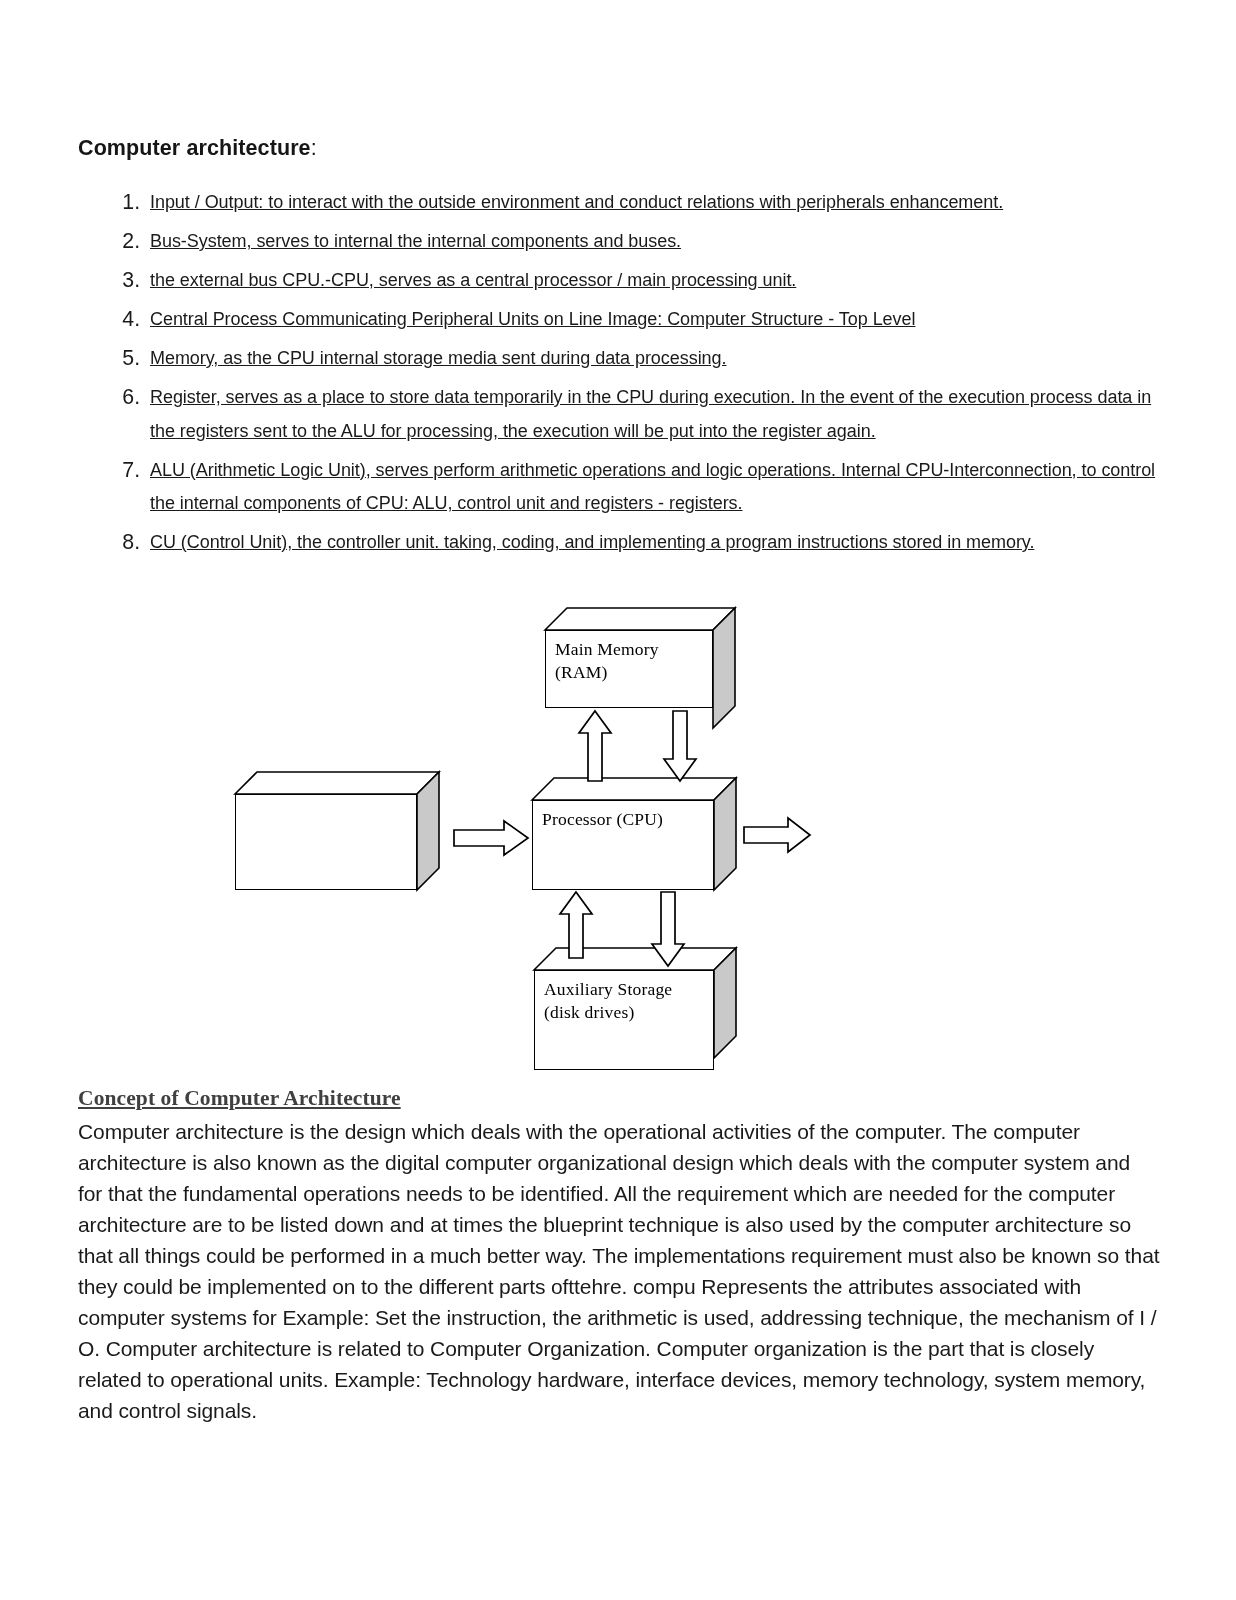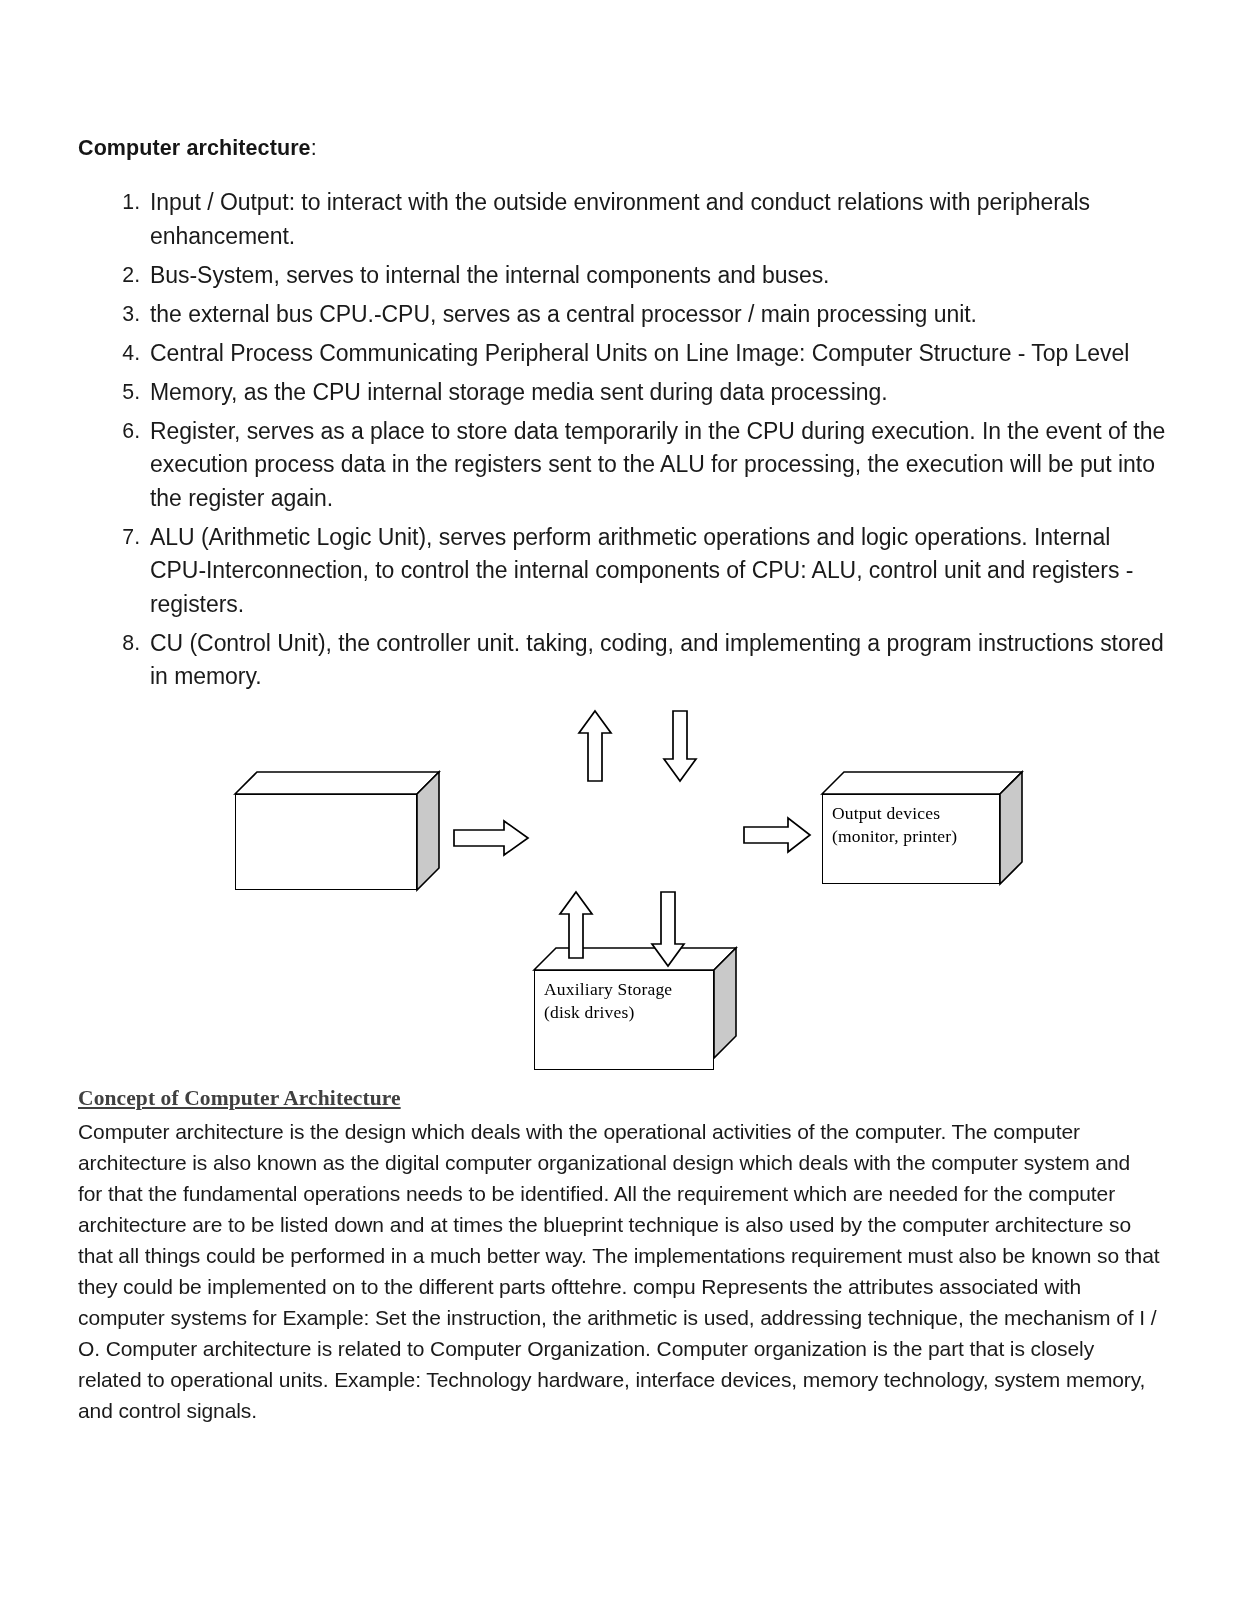--- a/index.html
+++ b/index.html
@@ -45,25 +45,26 @@
   }
   ol.arch-list {
     margin: 0;
     padding: 0 0 0 72px;
     list-style: none;
     counter-reset: archnum;
   }
   ol.arch-list > li {
     position: relative;
     counter-increment: archnum;
-    font-size: 23px;
+    font-size: 18px;
     line-height: 33.5px;
     color: #1a1a1a;
     margin-bottom: 5.5px;
     letter-spacing: -0.05px;
+    text-decoration: underline;
   }
   ol.arch-list > li::before {
     content: counter(archnum) ".";
     position: absolute;
     left: -38px;
     width: 28px;
     text-align: right;
     font-size: 21.3px;
     color: #1a1a1a;
   }
@@ -154,20 +155,29 @@
       <li>Central Process Communicating Peripheral Units on Line Image: Computer Structure - Top Level</li>
       <li>Memory, as the CPU internal storage media sent during data processing.</li>
       <li>Register, serves as a place to store data temporarily in the CPU during execution. In the event of the execution process data in the registers sent to the ALU for processing, the execution will be put into the register again.</li>
       <li>ALU (Arithmetic Logic Unit), serves perform arithmetic operations and logic operations. Internal CPU-Interconnection, to control the internal components of CPU: ALU, control unit and registers - registers.</li>
       <li>CU (Control Unit), the controller unit. taking, coding, and implementing a program instructions stored in memory.</li>
     </ol>
   </div>
 
   <div class="diagram">
 
+    <div class="box3d" style="left:545px; top:8px; width:168px; height:100px;">
+      <svg class="shell" width="195" height="125" viewBox="0 0 195 125">
+        <polygon points="0,22 22,0 190,0 168,22" fill="#ffffff" stroke="#000" stroke-width="1.6"></polygon>
+        <polygon points="168,22 190,0 190,98 168,120" fill="#c9c9c9" stroke="#000" stroke-width="1.6"></polygon>
+      </svg>
+      <div class="face" style="height:78px;"></div>
+      <div class="label">Main Memory
+(RAM)</div>
+    </div>
 
     <div class="arrow" style="left:577px; top:109px;">
       <svg width="36" height="74" viewBox="0 0 36 74">
         <polygon points="18,2 34,24 25,24 25,72 11,72 11,24 2,24" fill="#ffffff" stroke="#000" stroke-width="1.7" stroke-linejoin="miter"></polygon>
       </svg>
     </div>
 
     <div class="arrow" style="left:662px; top:109px;">
       <svg width="36" height="74" viewBox="0 0 36 74">
         <polygon points="11,2 25,2 25,50 34,50 18,72 2,50 11,50" fill="#ffffff" stroke="#000" stroke-width="1.7" stroke-linejoin="miter"></polygon>
@@ -181,36 +191,35 @@
       </svg>
       <div class="face" style="height:96px;"></div>
     </div>
 
     <div class="arrow" style="left:452px; top:218px;">
       <svg width="78" height="40" viewBox="0 0 78 40">
         <polygon points="2,12 52,12 52,3 76,20 52,37 52,28 2,28" fill="#ffffff" stroke="#000" stroke-width="1.7" stroke-linejoin="miter"></polygon>
       </svg>
     </div>
 
+    <div class="box3d" style="left:532px; top:178px; width:182px; height:112px;">
+      <svg class="shell" width="210" height="136" viewBox="0 0 210 136">
+        <polygon points="0,22 22,0 204,0 182,22" fill="#ffffff" stroke="#000" stroke-width="1.6"></polygon>
+        <polygon points="182,22 204,0 204,90 182,112" fill="#c9c9c9" stroke="#000" stroke-width="1.6"></polygon>
+      </svg>
+      <div class="face" style="height:90px;"></div>
+      <div class="label">Processor (CPU)</div>
+    </div>
 
     <div class="arrow" style="left:742px; top:216px;">
       <svg width="70" height="38" viewBox="0 0 70 38">
         <polygon points="2,11 46,11 46,2 68,19 46,36 46,27 2,27" fill="#ffffff" stroke="#000" stroke-width="1.7" stroke-linejoin="miter"></polygon>
       </svg>
     </div>
 
-    <div class="box3d" style="left:822px; top:172px; width:178px; height:112px;">
-      <svg class="shell" width="206" height="136" viewBox="0 0 206 136">
-        <polygon points="0,22 22,0 200,0 178,22" fill="#ffffff" stroke="#000" stroke-width="1.6"></polygon>
-        <polygon points="178,22 200,0 200,90 178,112" fill="#c9c9c9" stroke="#000" stroke-width="1.6"></polygon>
-      </svg>
-      <div class="face" style="height:90px;"></div>
-      <div class="label">Output devices
-(monitor, printer)</div>
-    </div>
 
     <div class="arrow" style="left:558px; top:290px;">
       <svg width="36" height="70" viewBox="0 0 36 70">
         <polygon points="18,2 34,24 25,24 25,68 11,68 11,24 2,24" fill="#ffffff" stroke="#000" stroke-width="1.7" stroke-linejoin="miter"></polygon>
       </svg>
     </div>
 
     <div class="arrow" style="left:650px; top:290px;">
       <svg width="36" height="78" viewBox="0 0 36 78">
         <polygon points="11,2 25,2 25,54 34,54 18,76 2,54 11,54" fill="#ffffff" stroke="#000" stroke-width="1.7" stroke-linejoin="miter"></polygon>

